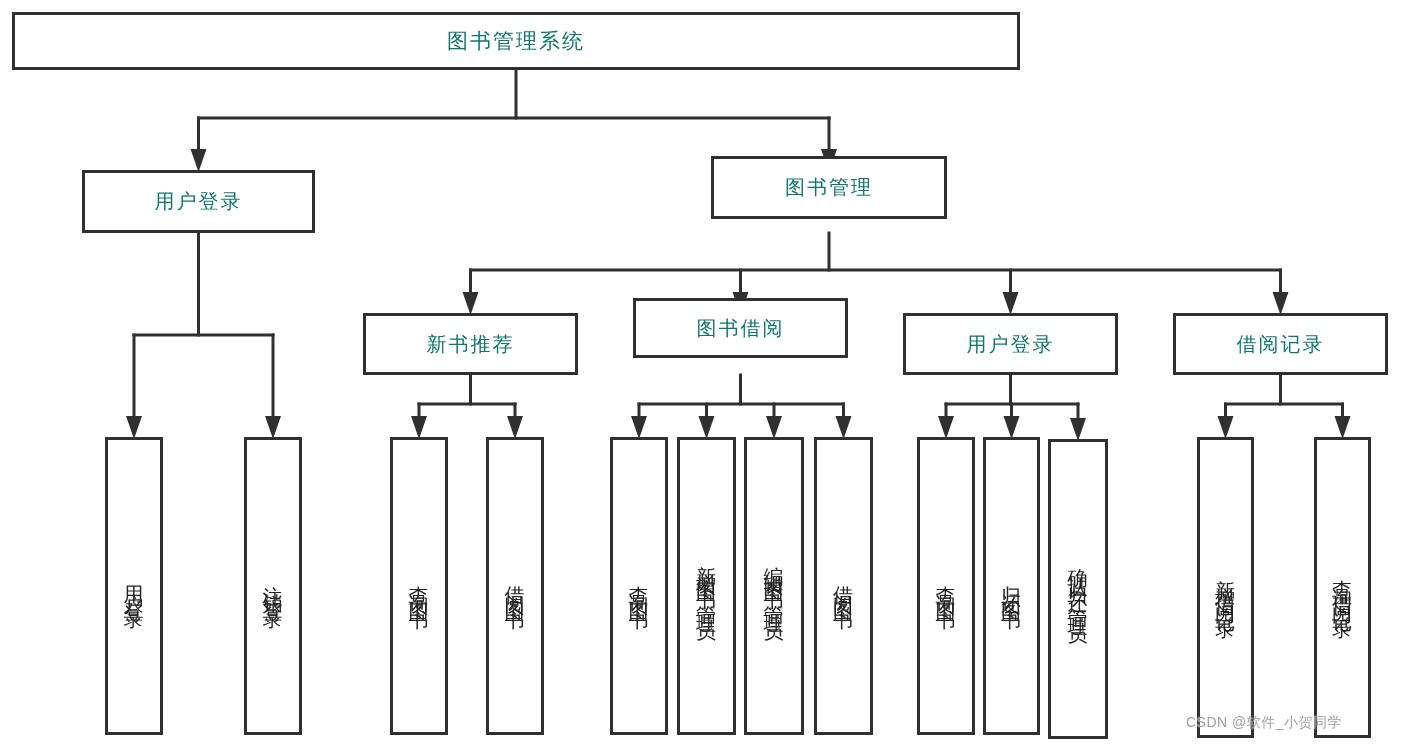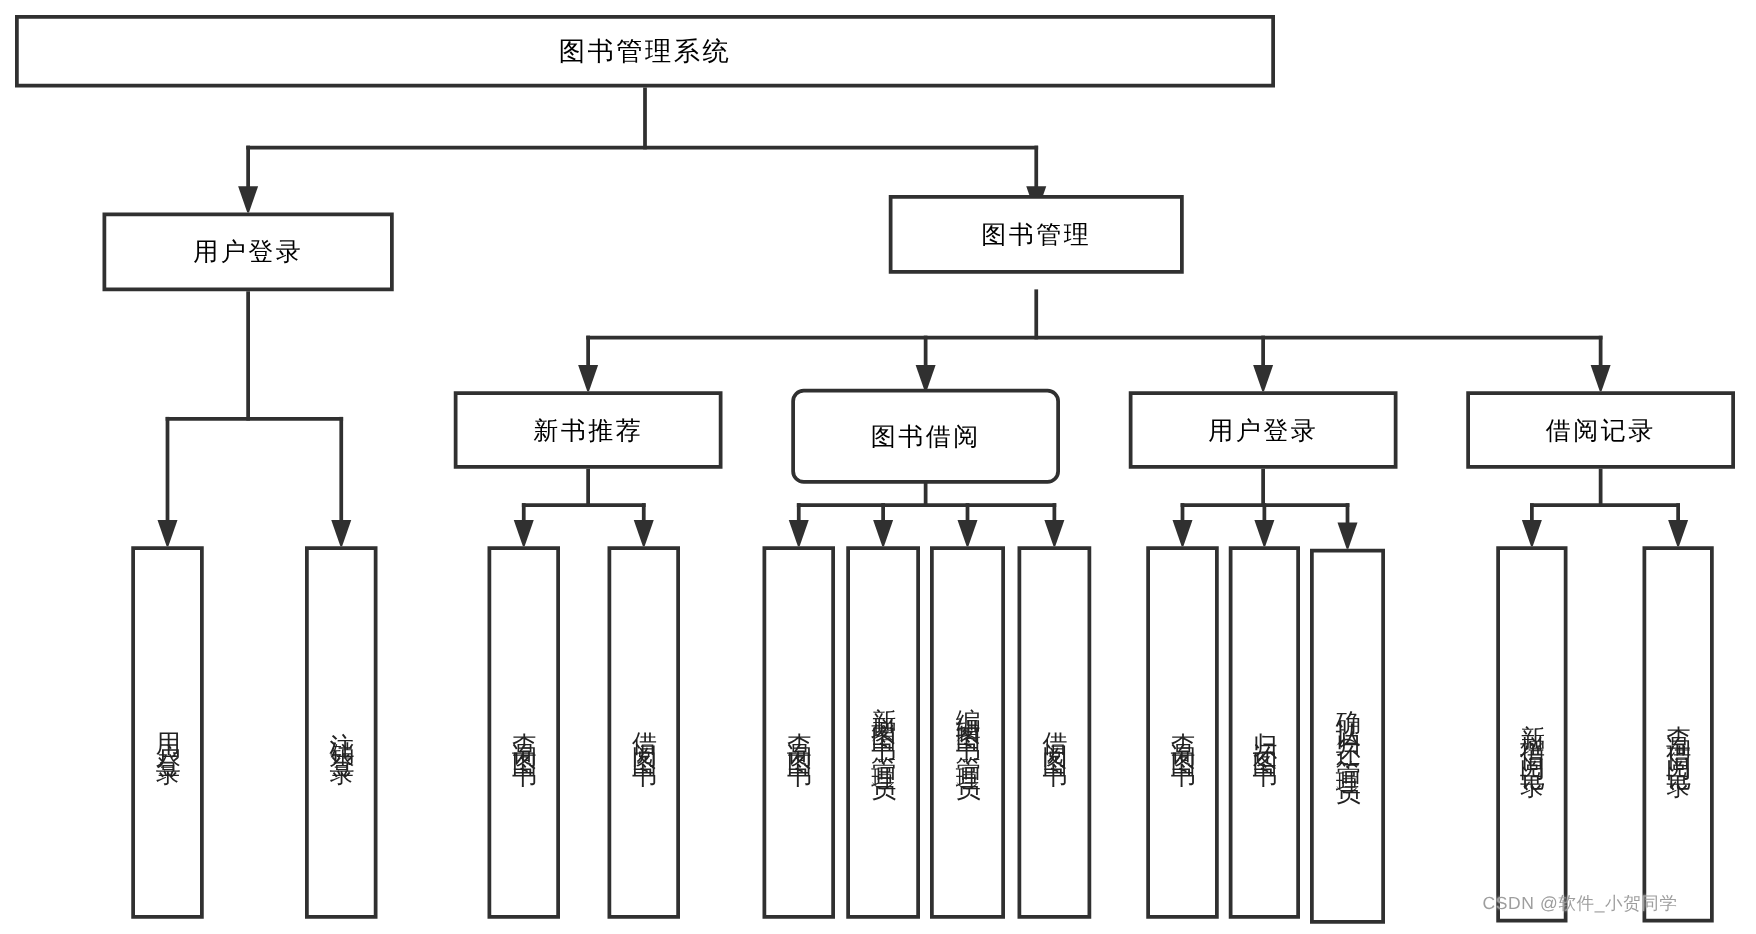--- a/index.html
+++ b/index.html
@@ -27,21 +27,21 @@
     background: #ffffff;
     border: 3px solid #303030;
     display: flex;
     align-items: center;
     justify-content: center;
     z-index: 2;
   }
   .node-h .node-label {
     font-size: 20px;
     letter-spacing: 2px;
-    color: #000000;
+    color: #0f766e;
     white-space: nowrap;
   }
   .node-root .node-label {
     font-size: 21px;
   }
   .node-v .node-label {
     writing-mode: vertical-rl;
     text-orientation: mixed;
     font-size: 20px;
     letter-spacing: 8px;
@@ -125,21 +125,21 @@
     </div>
     <div class="node node-h" style="left: 82px; top: 170px; width: 233px; height: 63px;">
       <span class="node-label">用户登录</span>
     </div>
     <div class="node node-h" style="left: 711px; top: 156px; width: 236px; height: 63px;">
       <span class="node-label">图书管理</span>
     </div>
     <div class="node node-h" style="left: 363px; top: 313px; width: 215px; height: 62px;">
       <span class="node-label">新书推荐</span>
     </div>
-    <div class="node node-h" style="left: 633px; top: 311px; width: 215px; height: 76px; border-radius: 10px;">
+    <div class="node node-h" style="left: 633px; top: 298px; width: 215px; height: 60px;">
       <span class="node-label">图书借阅</span>
     </div>
     <div class="node node-h" style="left: 903px; top: 313px; width: 215px; height: 62px;">
       <span class="node-label">用户登录</span>
     </div>
     <div class="node node-h" style="left: 1173px; top: 313px; width: 215px; height: 62px;">
       <span class="node-label">借阅记录</span>
     </div>
     <div class="node node-v" style="left: 105px; top: 437px; width: 58px; height: 298px;">
       <span class="node-label">用户登录</span>

